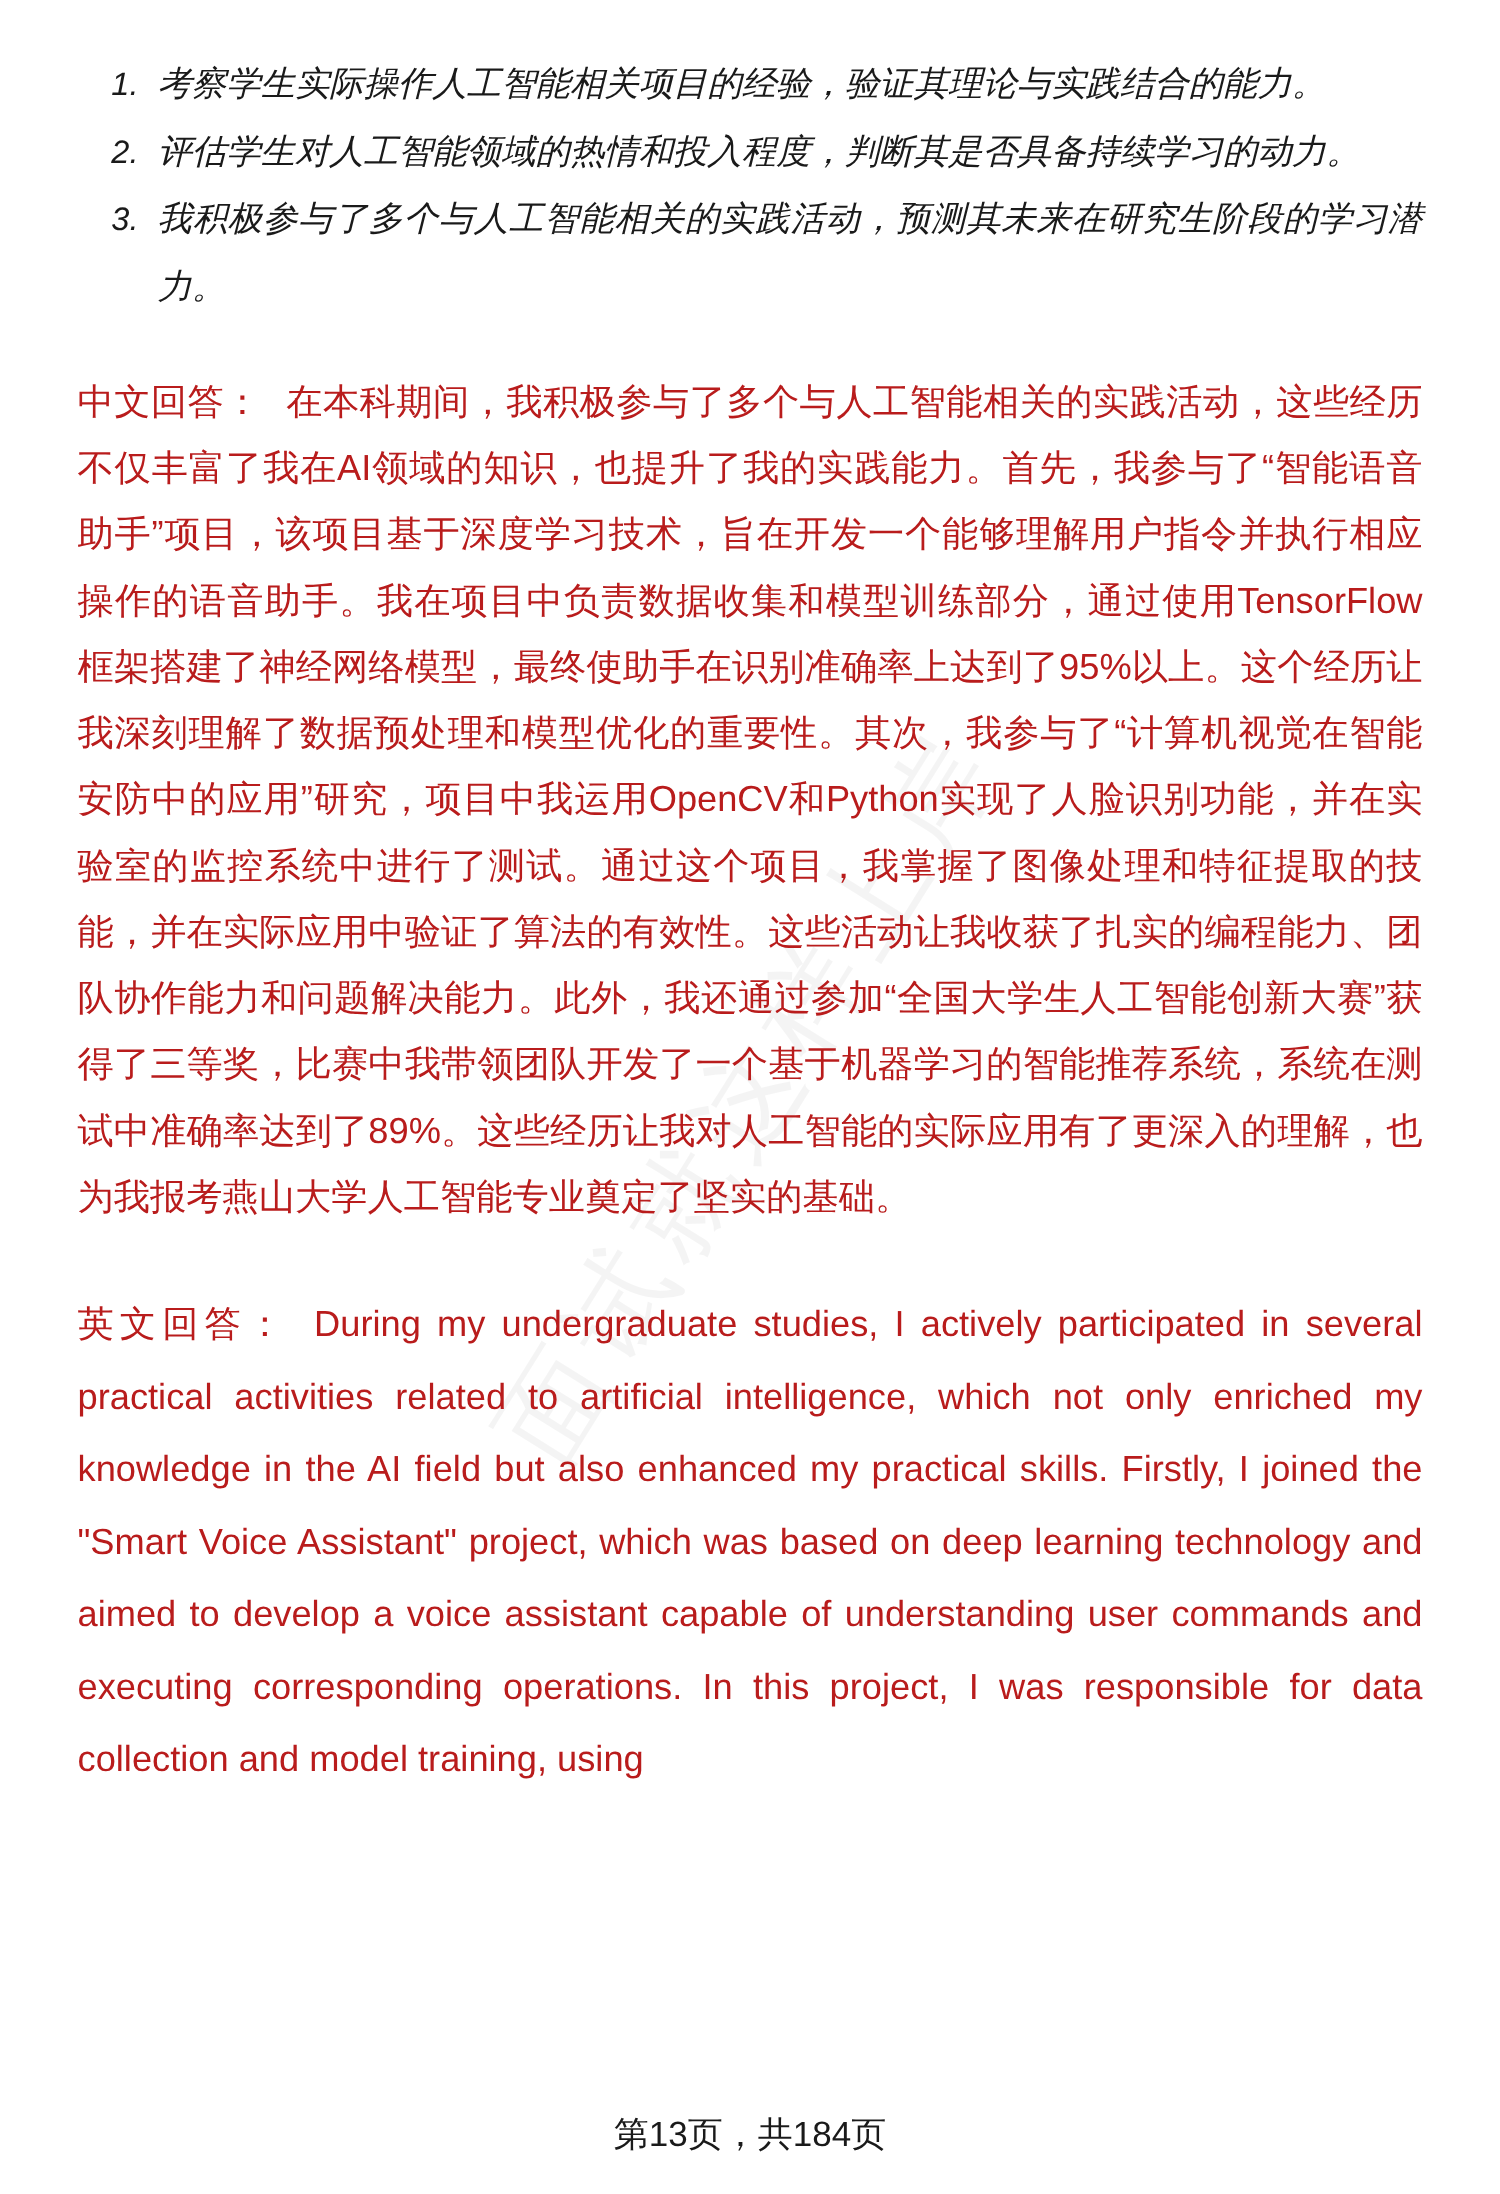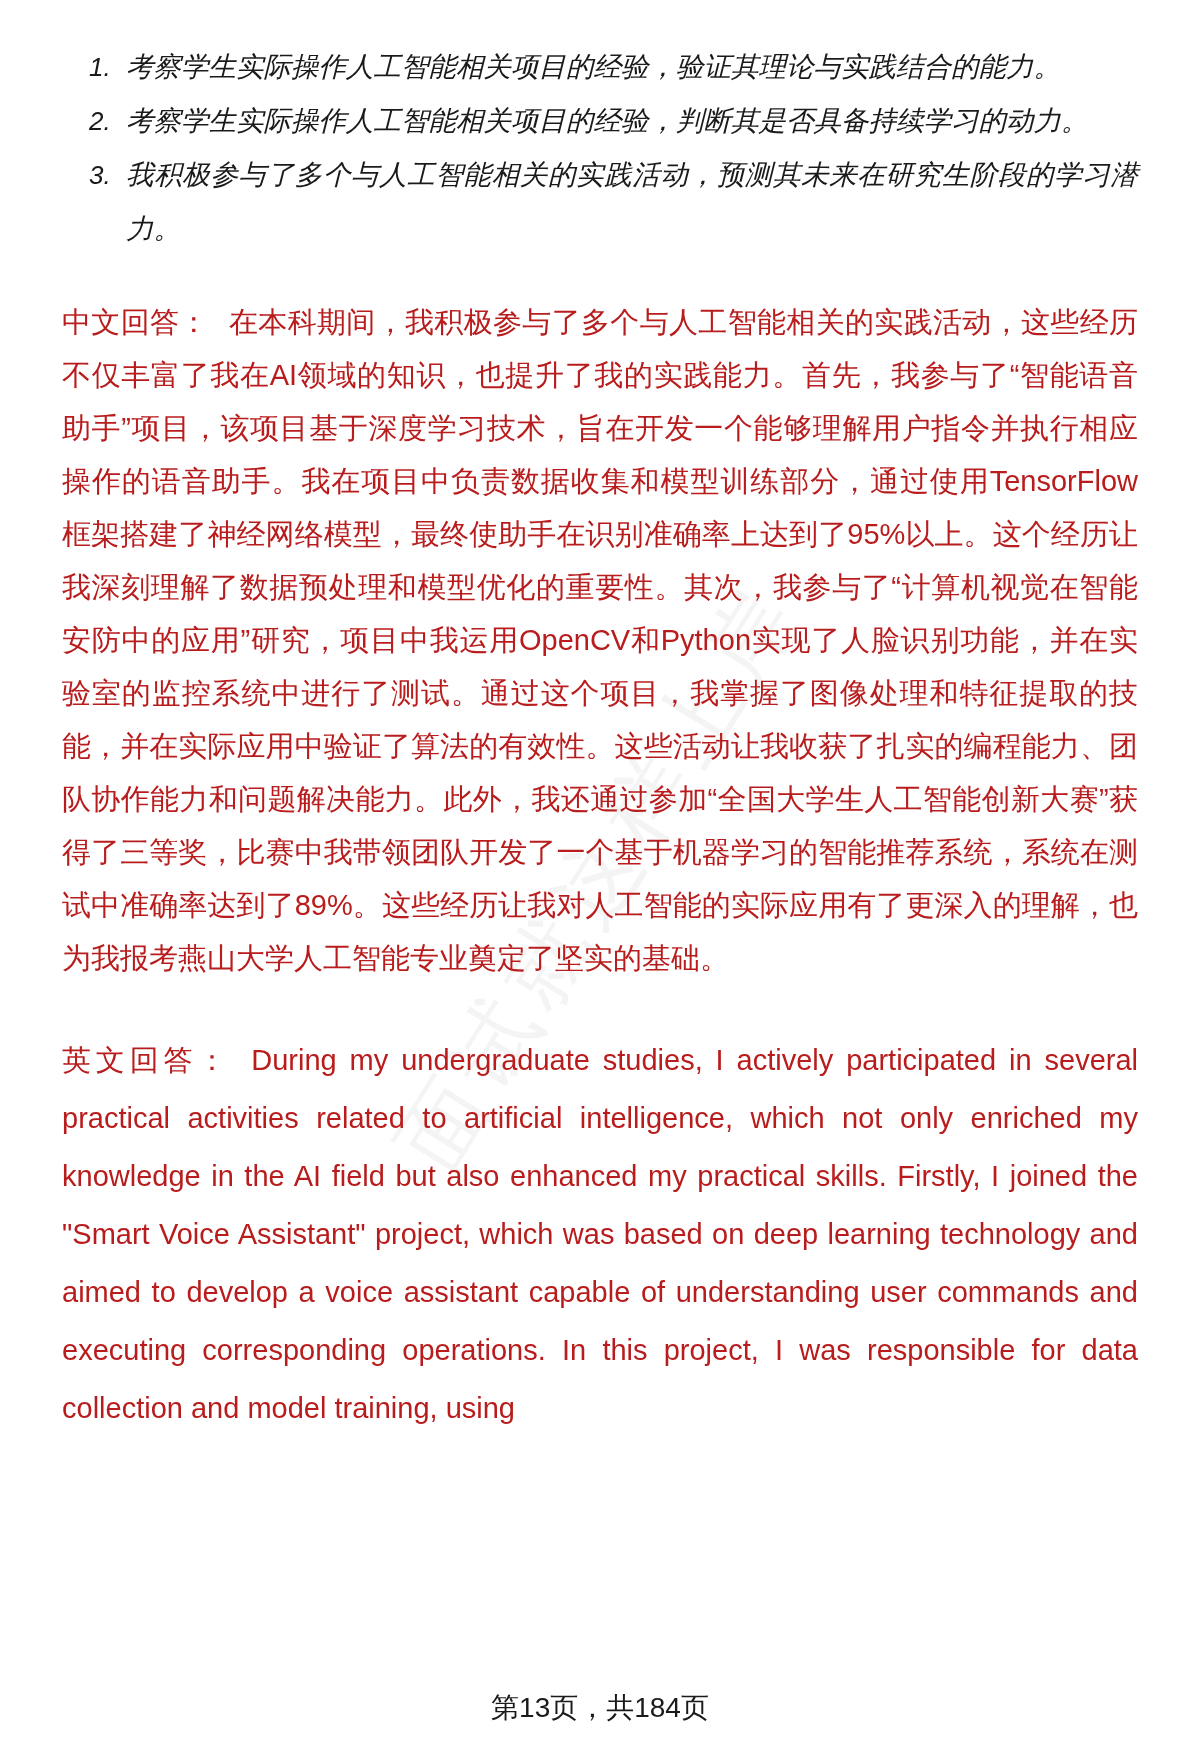--- a/index.html
+++ b/index.html
@@ -97,21 +97,21 @@
 <div class="page">
 
   <div class="watermark">
     <span>面试就这样上岸</span>
   </div>
 
   <div class="content">
 
     <ol class="numbered">
       <li>考察学生实际操作人工智能相关项目的经验，验证其理论与实践结合的能力。</li>
-      <li>考察学生实际操作人工智能相关项目的经验，判断其是否具备持续学习的动力。</li>
+      <li>评估学生对人工智能领域的热情和投入程度，判断其是否具备持续学习的动力。</li>
       <li>我积极参与了多个与人工智能相关的实践活动，预测其未来在研究生阶段的学习潜力。</li>
     </ol>
 
     <p class="para first-block"><span>中文回答：</span><span class="indent-gap"></span><span>在本科期间，我积极参与了多个与人工智能相关的实践活动，这些经历不仅丰富了我在AI领域的知识，也提升了我的实践能力。首先，我参与了“智能语音助手”项目，该项目基于深度学习技术，旨在开发一个能够理解用户指令并执行相应操作的语音助手。我在项目中负责数据收集和模型训练部分，通过使用TensorFlow框架搭建了神经网络模型，最终使助手在识别准确率上达到了95%以上。这个经历让我深刻理解了数据预处理和模型优化的重要性。其次，我参与了“计算机视觉在智能安防中的应用”研究，项目中我运用OpenCV和Python实现了人脸识别功能，并在实验室的监控系统中进行了测试。通过这个项目，我掌握了图像处理和特征提取的技能，并在实际应用中验证了算法的有效性。这些活动让我收获了扎实的编程能力、团队协作能力和问题解决能力。此外，我还通过参加“全国大学生人工智能创新大赛”获得了三等奖，比赛中我带领团队开发了一个基于机器学习的智能推荐系统，系统在测试中准确率达到了89%。这些经历让我对人工智能的实际应用有了更深入的理解，也为我报考燕山大学人工智能专业奠定了坚实的基础。</span></p>
 
     <p class="para english"><span>英文回答：</span><span class="indent-gap"></span><span>During my undergraduate studies, I actively participated in several practical activities related to artificial intelligence, which not only enriched my knowledge in the AI field but also enhanced my practical skills. Firstly, I joined the "Smart Voice Assistant" project, which was based on deep learning technology and aimed to develop a voice assistant capable of understanding user commands and executing corresponding operations. In this project, I was responsible for data collection and model training, using</span></p>
 
   </div>
 
   <div class="footer">第13页，共184页</div>

